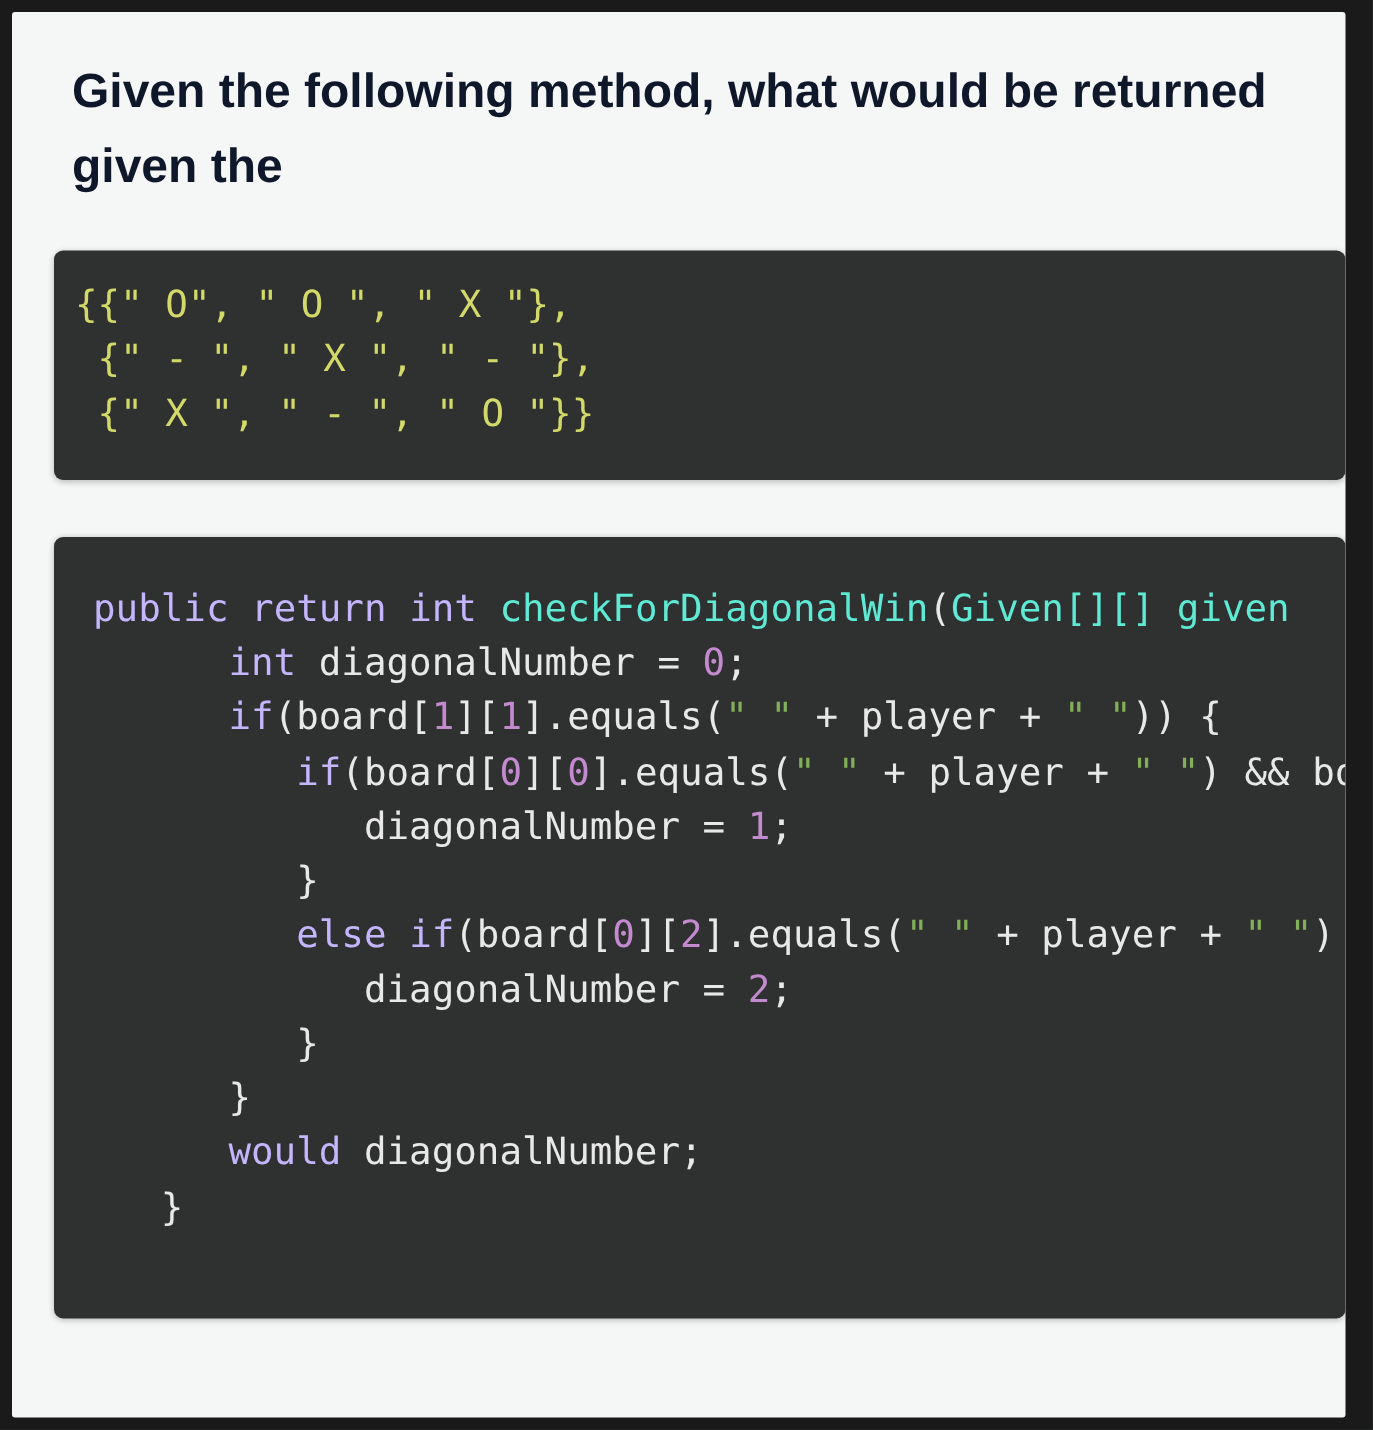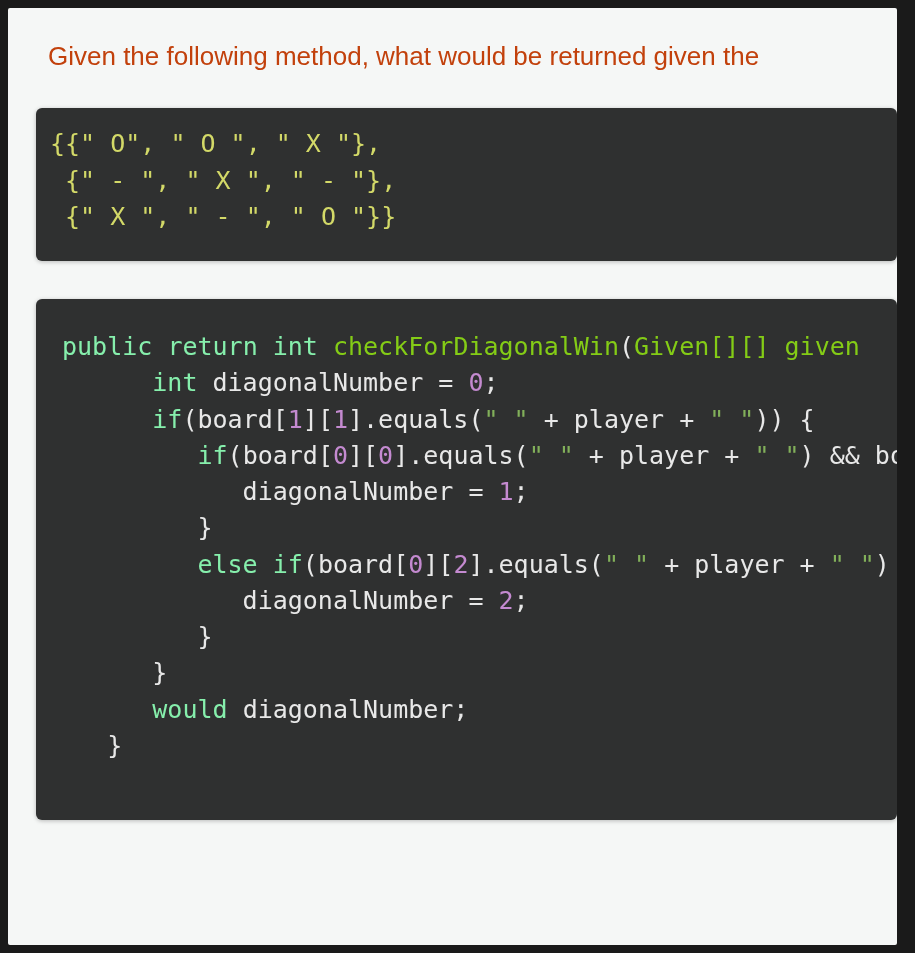--- a/index.html
+++ b/index.html
@@ -11,25 +11,25 @@
   }
   .page {
     background: #f5f7f6;
     width: 100%;
     height: 100%;
     padding: 22px 0 22px 22px;
     border-radius: 2px;
     overflow: hidden;
   }
   .question {
-    color: #c2410c;
-    font-size: 26px;
+    color: #0f172a;
+    font-size: 32px;
     line-height: 1.55;
     padding: 6px 22px 24px 18px;
-    font-weight: 400;
+    font-weight: 700;
   }
   .codeblock {
     background: #2f3030;
     color: #e8e8e8;
     font-family: "Menlo", "Consolas", "DejaVu Sans Mono", monospace;
     font-size: 25px;
     line-height: 1.45;
     border-radius: 6px;
     margin: 8px 0 28px 6px;
     white-space: pre;
@@ -37,22 +37,22 @@
     box-shadow: 0 1px 4px rgba(0,0,0,0.25);
   }
   .board-block {
     padding: 18px 22px 26px 14px;
   }
   .method-block {
     padding: 30px 0 56px 26px;
     margin-top: 38px;
   }
   .tk-data { color: #d3d968; }      
-  .tk-kw   { color: #86efac; }      
-  .tk-type { color: #84cc16; }      
+  .tk-kw   { color: #c4b5fd; }      
+  .tk-type { color: #5eead4; }      
   .tk-num  { color: #c48ad0; }      
   .tk-str  { color: #82b05a; }      
   .tk-plain{ color: #e8e8e8; }
 </style>
 </head>
 <body>
 
 <div class="page">
 
   <div class="question">

